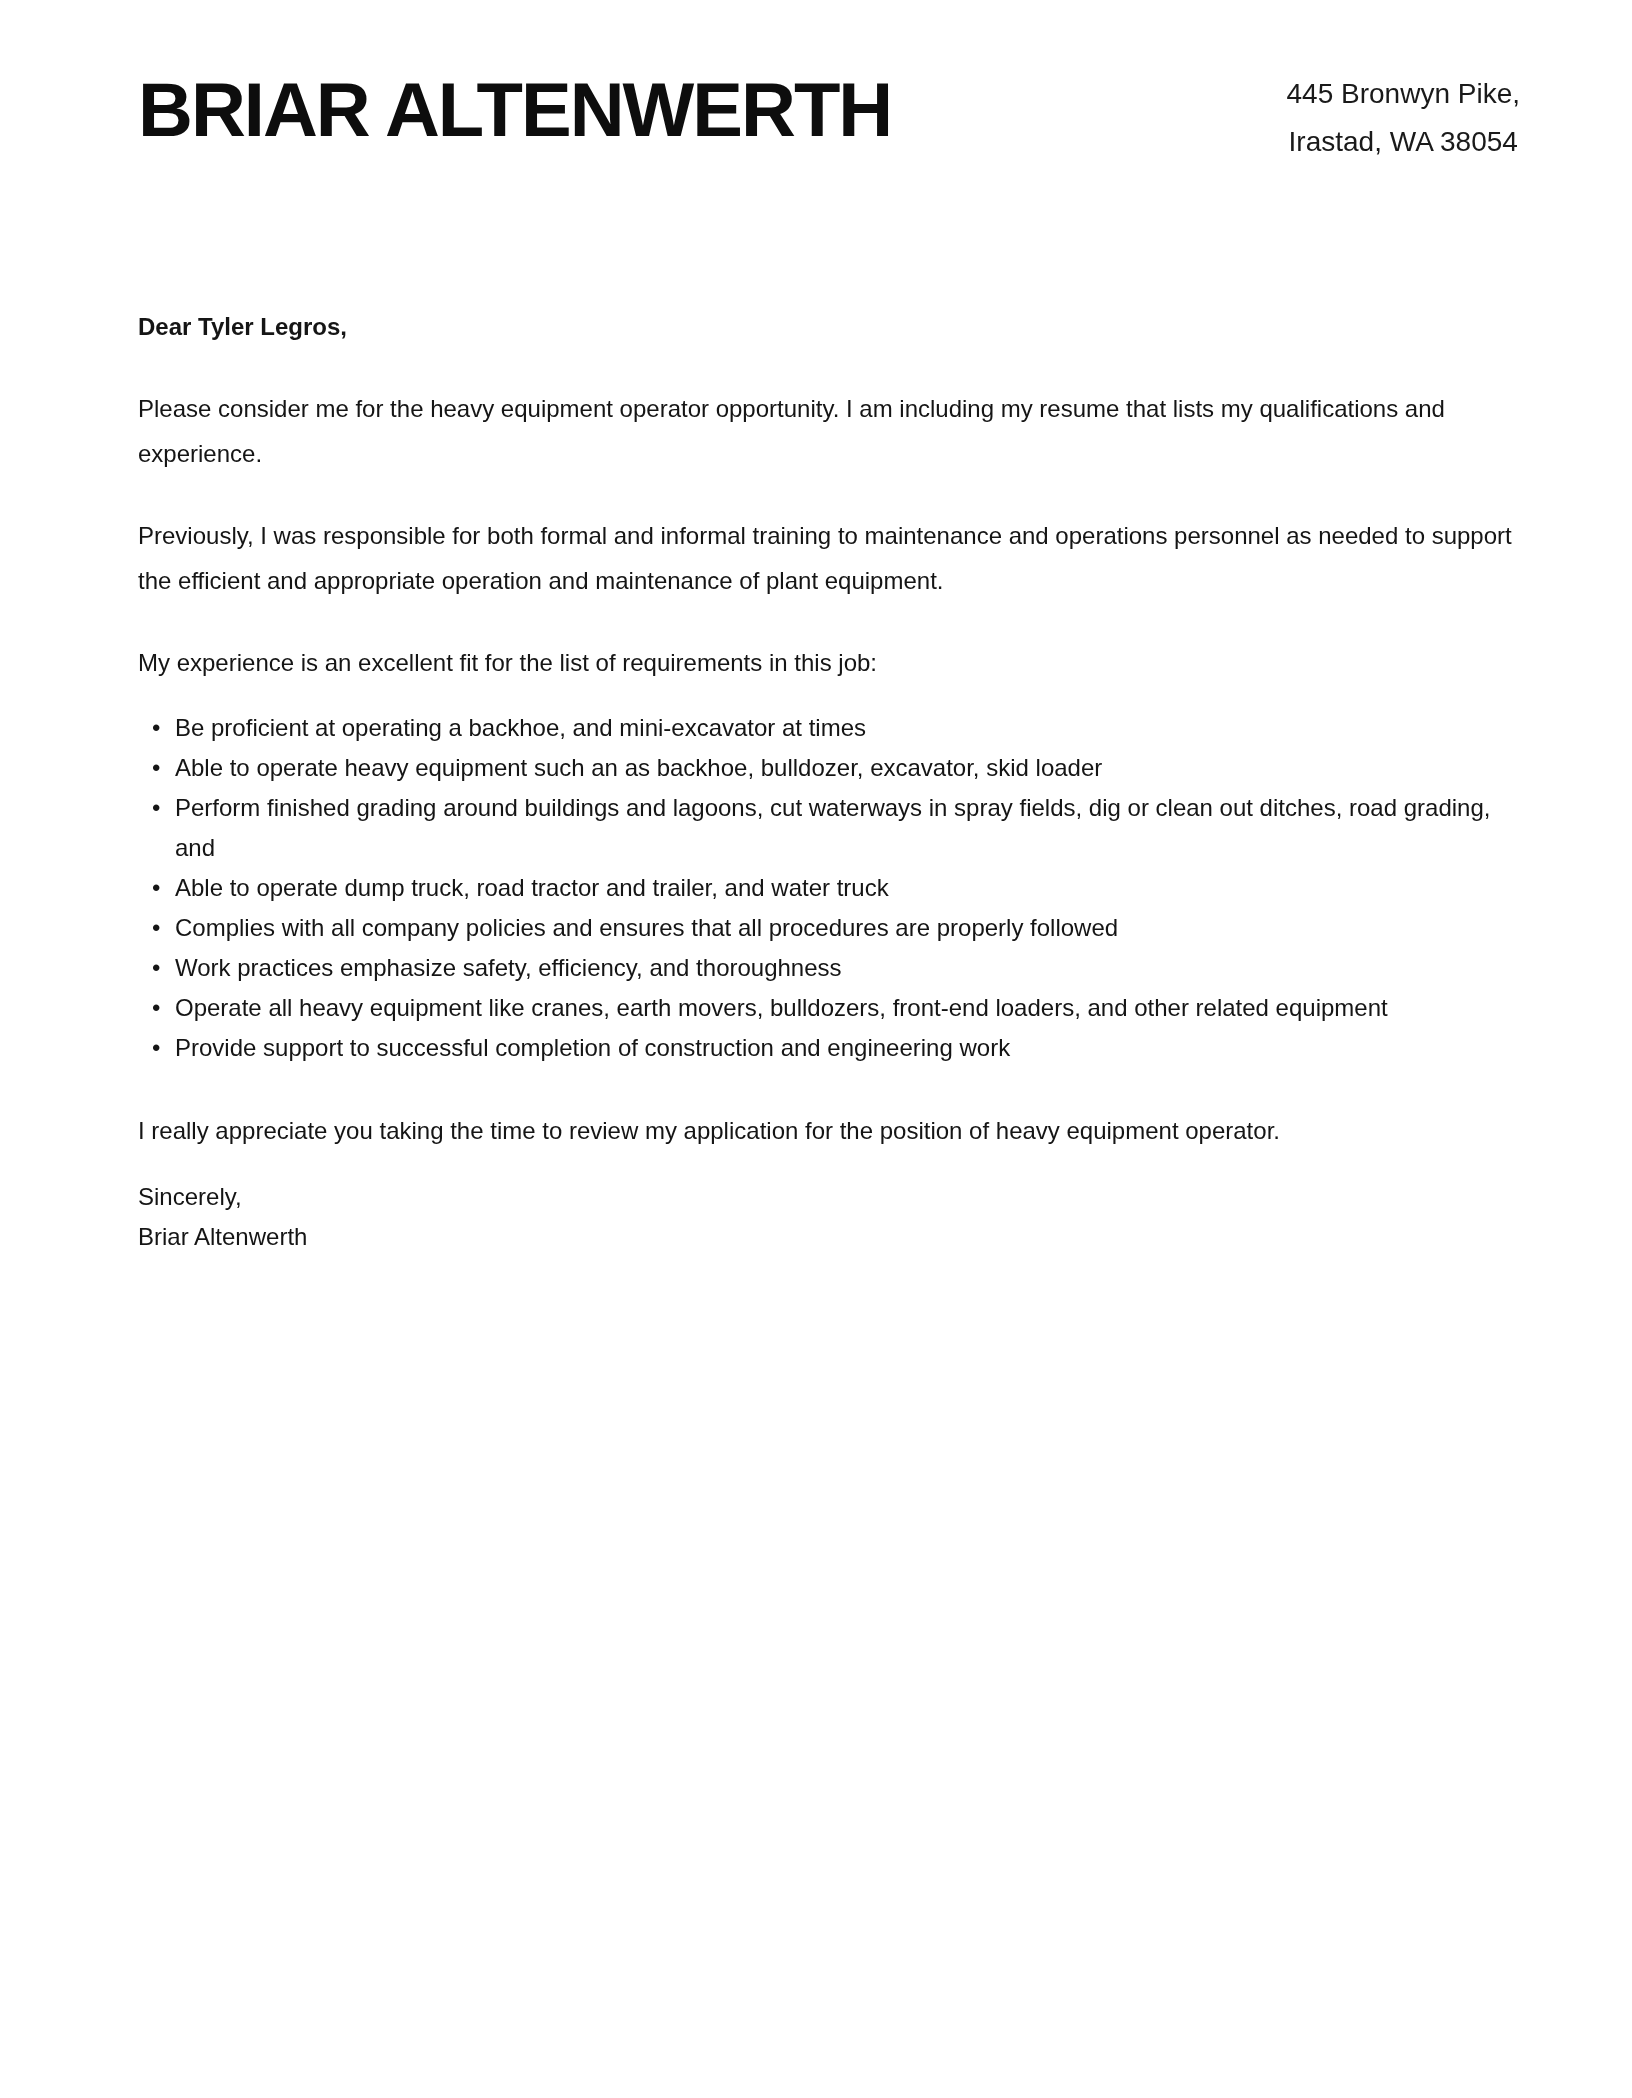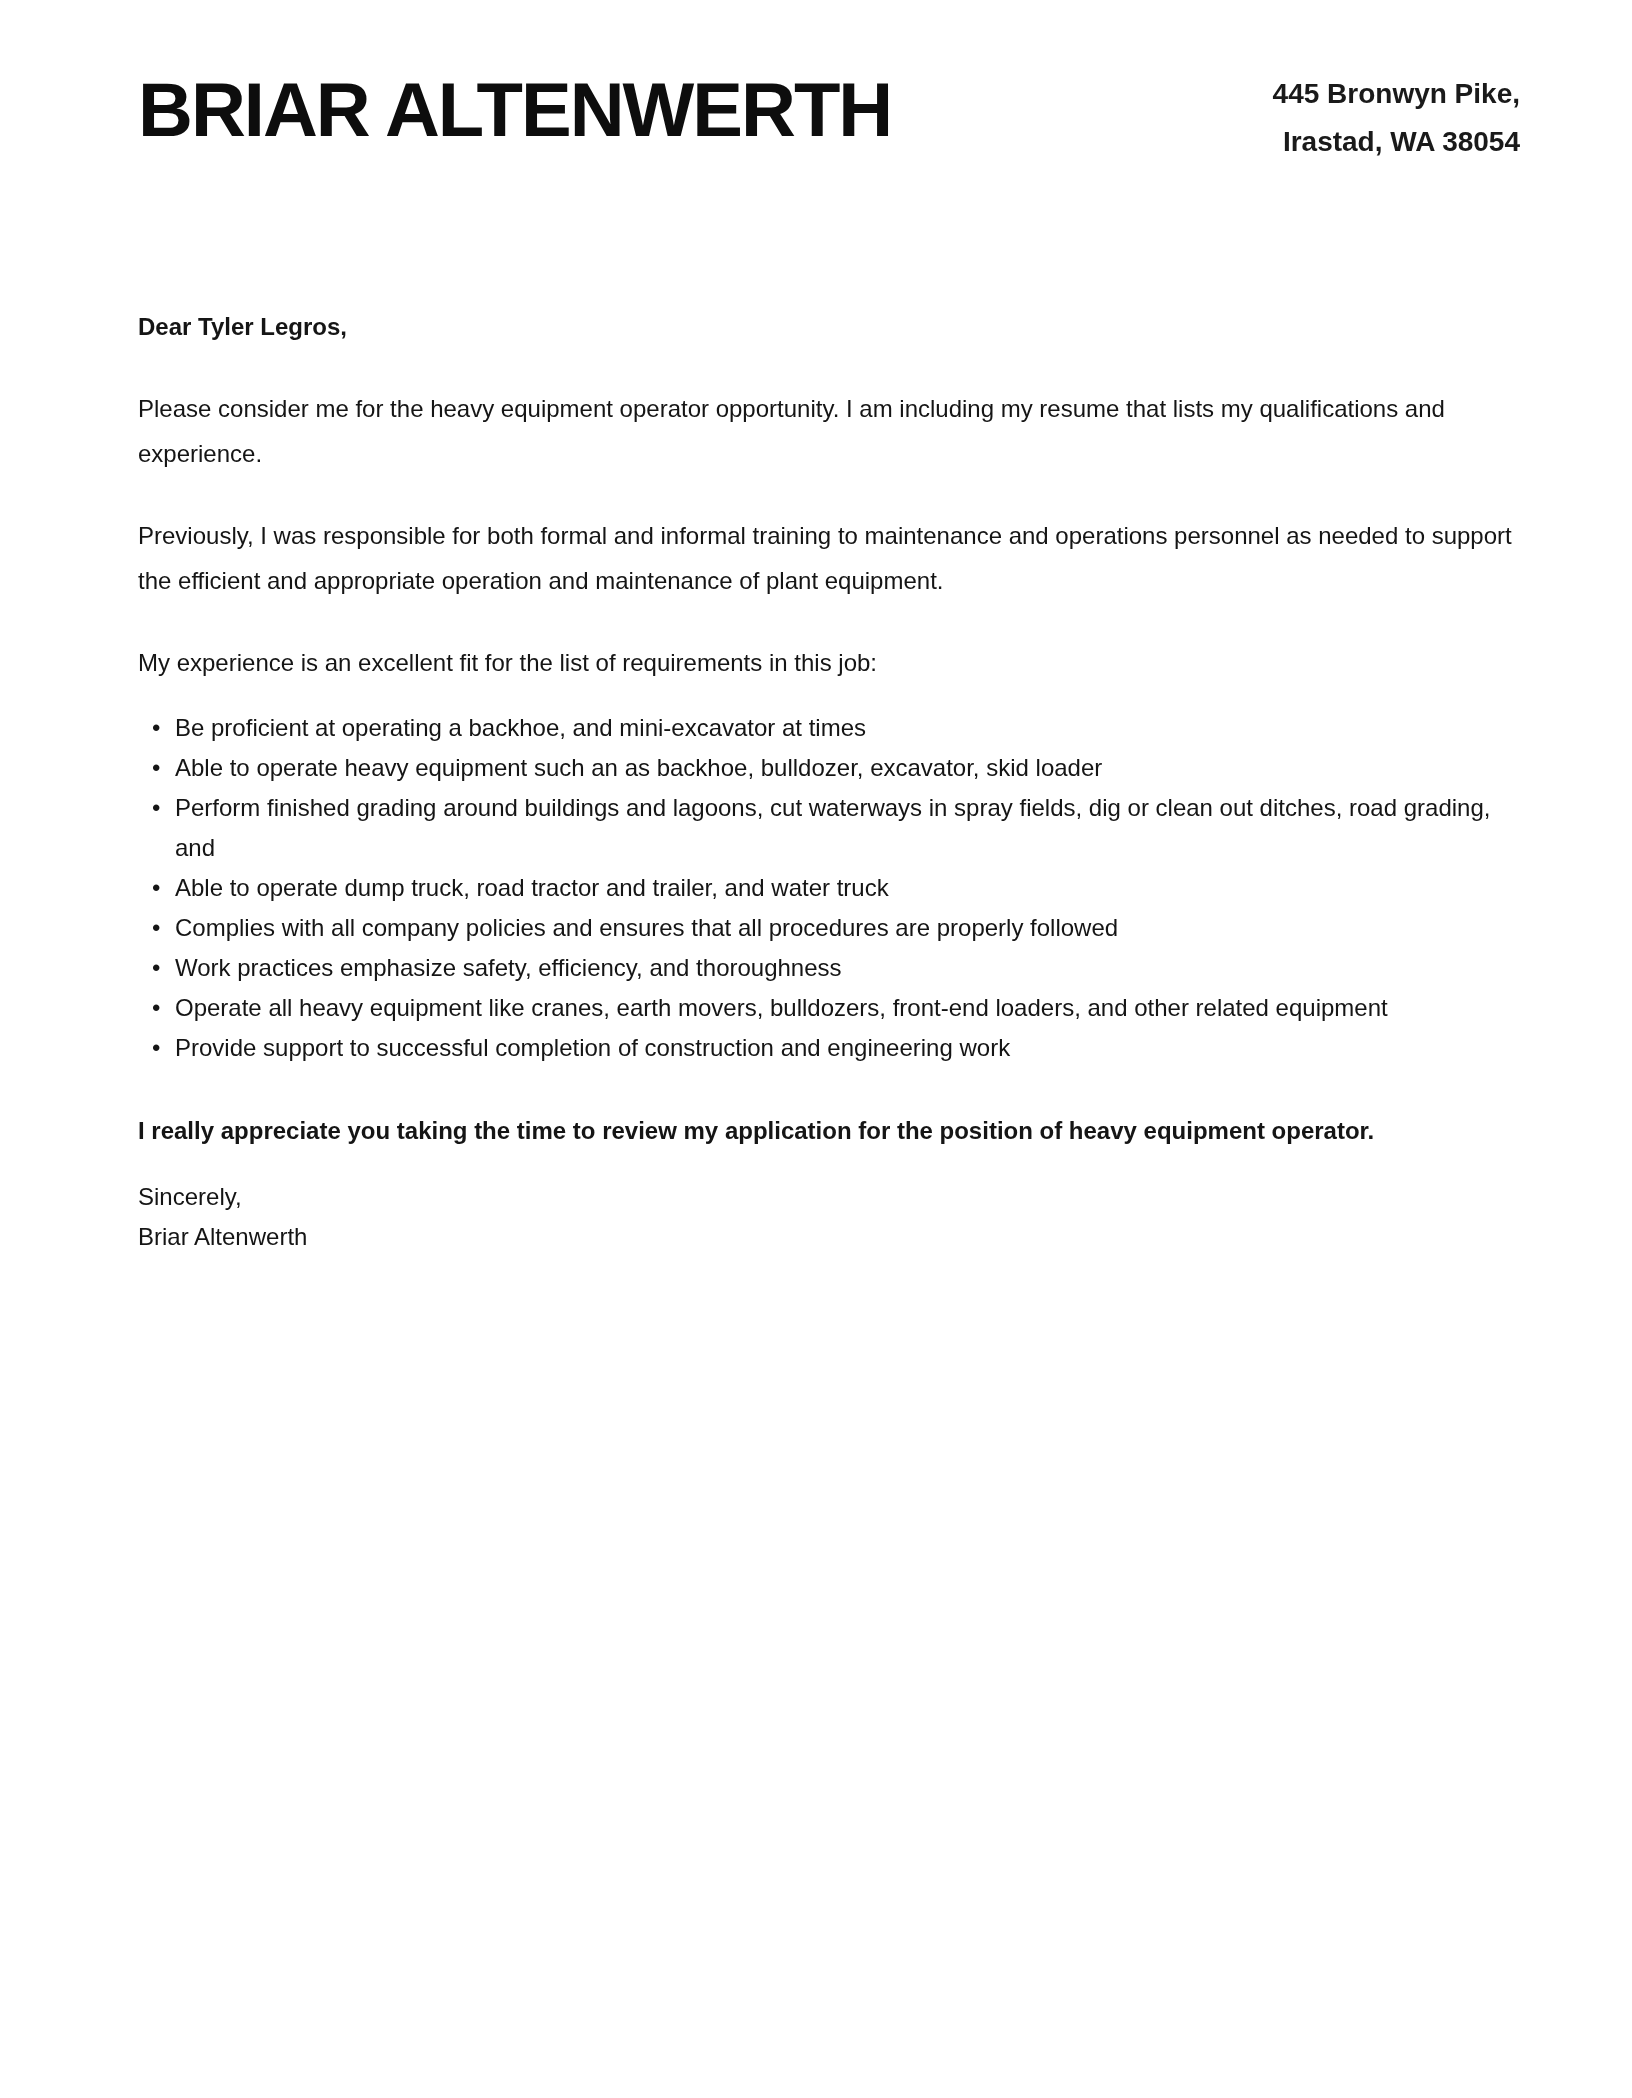--- a/index.html
+++ b/index.html
@@ -24,26 +24,25 @@
   .sender-name {
     font-size: 76px;
     font-weight: 700;
     letter-spacing: -2px;
     line-height: 1.05;
     padding-top: 2px;
     color: #0d0d0d;
     white-space: nowrap;
   }
   .sender-address {
-    text-align: right;
+    text-align: center;
     font-size: 28px;
     line-height: 48px;
     padding-top: 2px;
     color: #1a1a1a;
-    font-weight: bold;
   }
   .letter-body {
     font-size: 24px;
     line-height: 45px;
   }
   .salutation {
     margin-top: 138px;
     font-weight: 700;
   }
   .para {
@@ -58,21 +57,21 @@
     padding-left: 37px;
     line-height: 40px;
   }
   .requirements-list li::before {
     content: "\2022";
     position: absolute;
     left: 14px;
     top: 0;
   }
   .closing {
-    font-weight: 700;
+    font-weight: 400;
     margin-top: 16px;
   }
   .signoff-block {
     margin-top: 24px;
     line-height: 40px;
   }
 </style>
 </head>
 <body>
 

